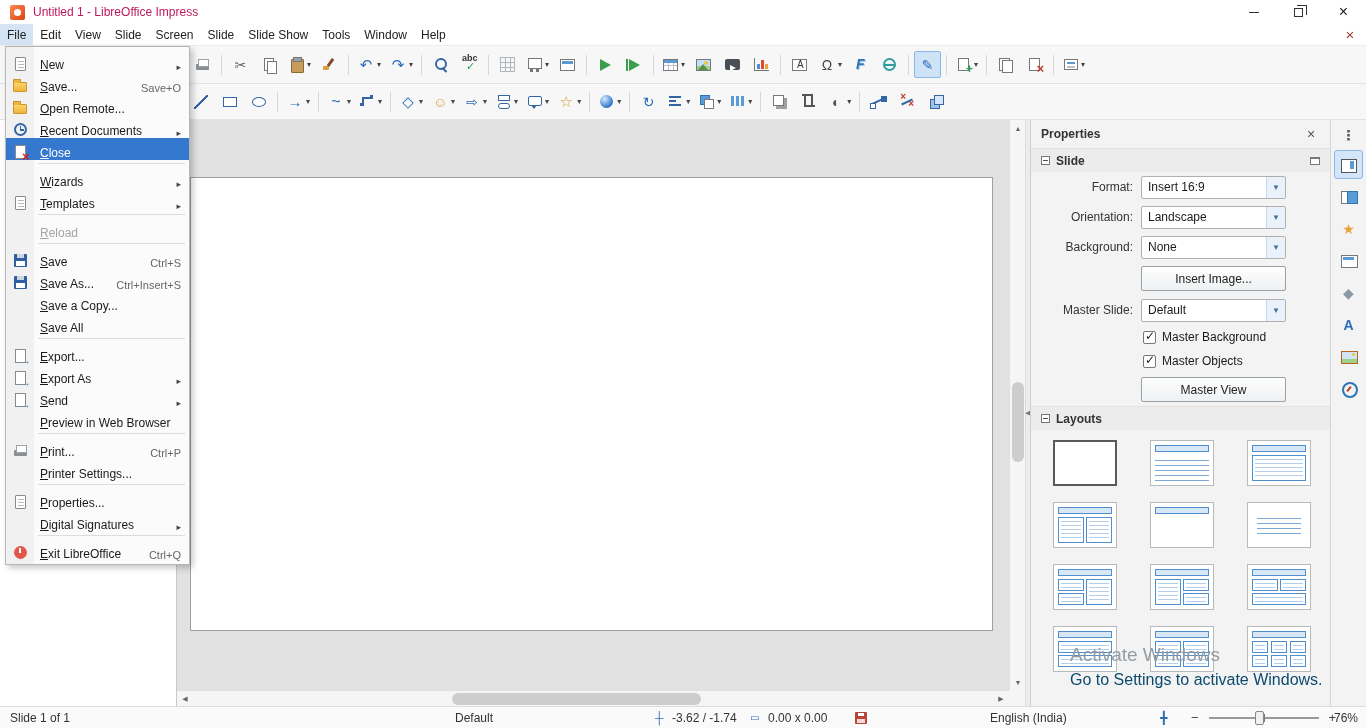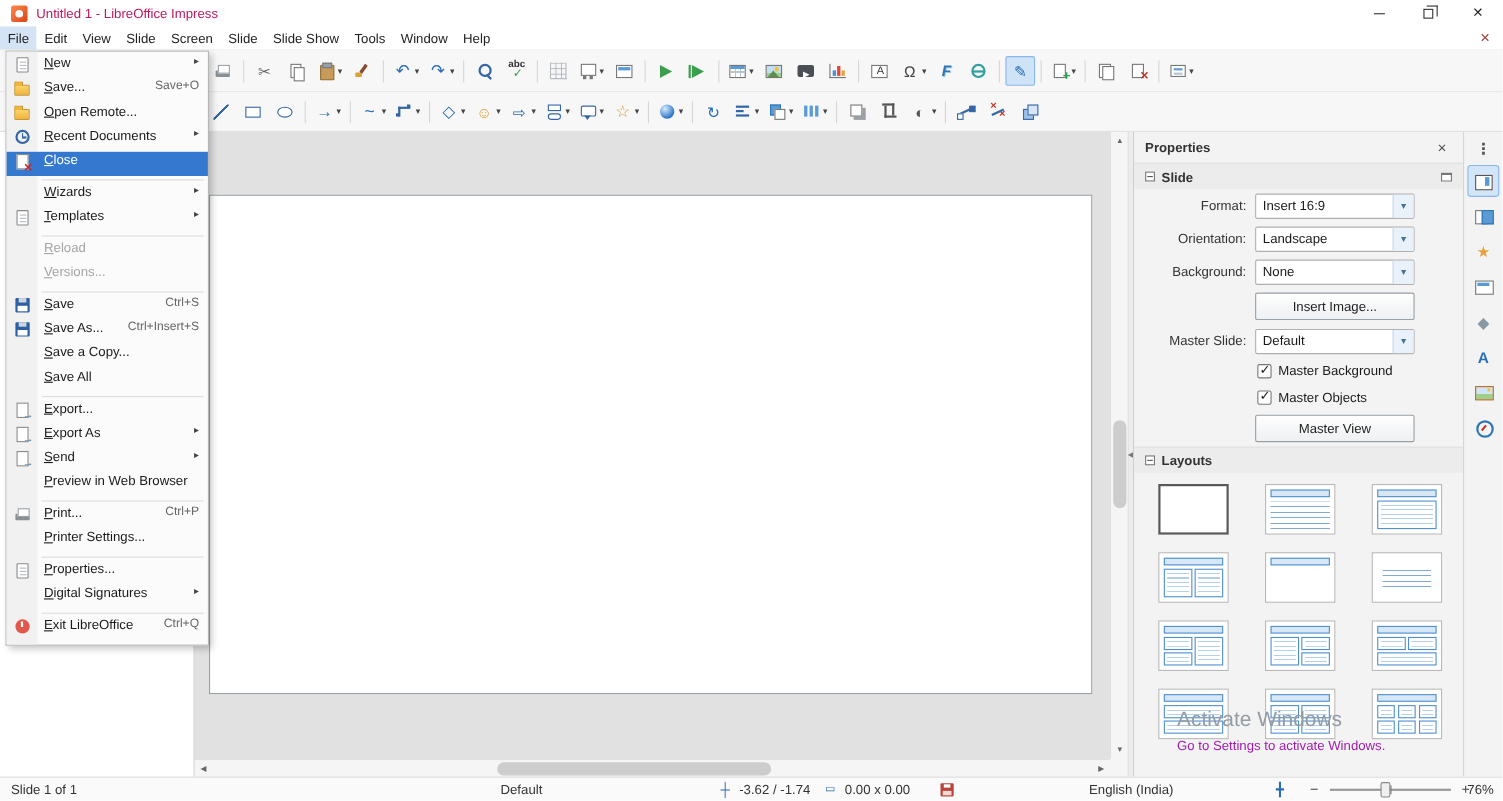--- a/index.html
+++ b/index.html
@@ -189,36 +189,36 @@
 .sbp{position:absolute;top:0;height:21px;display:flex;align-items:center;gap:4px;white-space:nowrap}
 .zoomctl{display:flex;align-items:center}
 .zsign{font-size:13px;color:#444;margin:0 6px}
 .ztrack{width:110px;height:2px;background:#9a9a9a;position:relative}
 .znotch{position:absolute;left:50%;top:-3px;width:1px;height:8px;background:#777}
 .zthumb{position:absolute;left:42%;top:-6px;width:9px;height:14px;background:#f0f0f0;border:1px solid #888;border-radius:2px}
 
 
 .filemenu{position:absolute;left:5px;top:46px;width:185px;background:#fbfbfb;border:1px solid #b6b6b6;box-shadow:3px 3px 6px rgba(0,0,0,.22);z-index:60;padding:3px 0}
 .filemenu::before{content:"";position:absolute;left:0;top:0;bottom:0;width:28px;background:#f1f1f1}
-.fmrow{position:relative;height:22px;display:flex;align-items:flex-start;padding-right:8px;z-index:1}
+.fmrow{position:relative;height:22px;display:flex;align-items:flex-end;padding-right:8px;z-index:1}
 .fmicon{width:28px;display:flex;align-items:center;justify-content:center;flex:none}
 .fmlabel{padding-left:6px}
 .fmlabel::first-letter{text-decoration:underline}
 .fmright{margin-left:auto;color:#666;font-size:11px;padding-left:10px}
 .fmarrow{color:#444;font-size:9px}
 .fmrow.sel{background:#3478d0;color:#fff}
 .fmrow.sel .fmright{color:#eaf2fc}
 .fmrow.dis{color:#a5a5a5}
 .fmsep{height:7px;position:relative;z-index:1}
 .fmsep::after{content:"";position:absolute;left:32px;right:4px;top:3px;height:1px;background:#dcdcdc}
 
 
 .watermark{position:absolute;left:1070px;top:644px;z-index:70;pointer-events:none;color:#949ca4}
 .wm1{font-size:19px}
-.wm2{font-size:12px;margin-top:5px;color:#a21caf}
+.wm2{font-size:16px;margin-top:5px;color:#0c4a6e}
 </style>
 </head>
 <body>
 
 <div class="app">
 
   <div class="titlebar">
     <span class="app-icon"></span>
     <span class="title-text">Untitled 1 - LibreOffice Impress</span>
     <div class="win-btns">
@@ -694,25 +694,20 @@
         </span>
         <span class="fmlabel">Templates</span>
         <span class="fmright fmarrow">▸</span>
       </div>
       <div class="fmsep"></div>
       <div class="fmrow dis">
         <span class="fmicon"></span>
         <span class="fmlabel">Reload</span>
         <span class="fmright"></span>
       </div>
-      <div class="fmrow dis">
-        <span class="fmicon"></span>
-        <span class="fmlabel">Versions...</span>
-        <span class="fmright"></span>
-      </div>
       <div class="fmsep"></div>
       <div class="fmrow">
         <span class="fmicon">
           <span class="ci ci-floppy"></span>
         </span>
         <span class="fmlabel">Save</span>
         <span class="fmright">Ctrl+S</span>
       </div>
       <div class="fmrow">
         <span class="fmicon">

